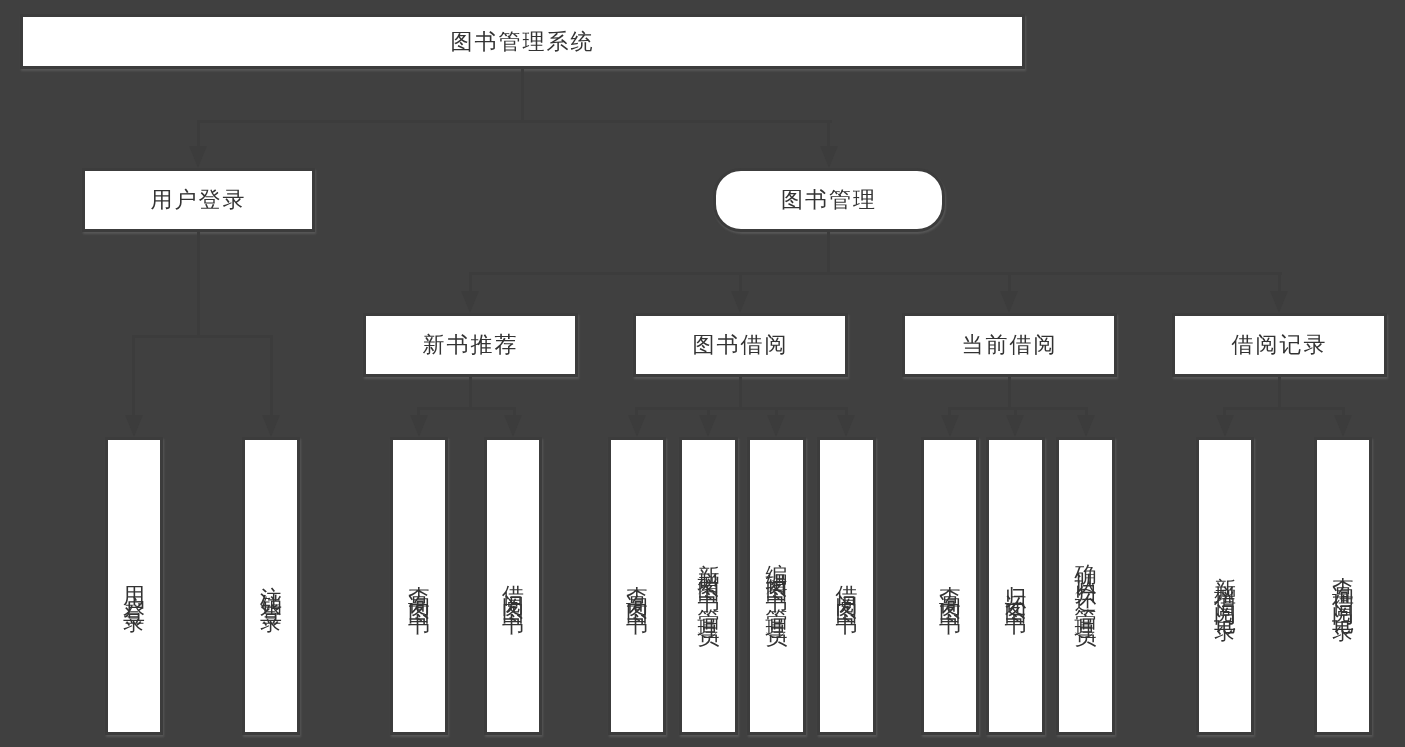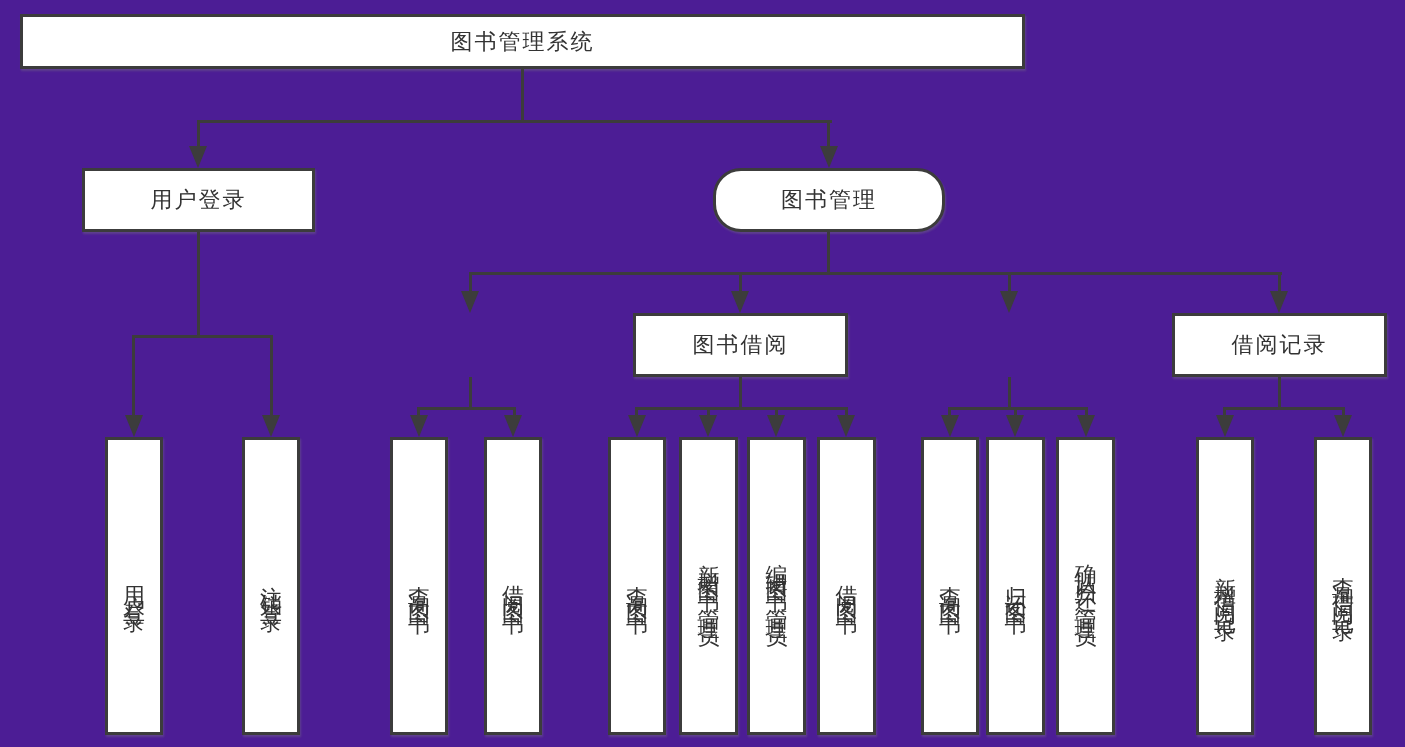--- a/index.html
+++ b/index.html
@@ -1,20 +1,20 @@
 <!DOCTYPE html>
 <html><head>
 <meta charset="utf-8">
 <style>
   html, body { margin:0; padding:0; background:#ffffff; }
   .canvas {
     position: relative;
     width: 1405px;
     height: 747px;
-    background: #4c1d95;
+    background: #404040;
     font-family: "Liberation Sans", "DejaVu Sans", sans-serif;
     overflow: hidden;
   }
   .box {
     position: absolute;
     box-sizing: border-box;
     border: 3px solid #3c3c3c;
     background: #ffffff;
     display: flex;
     align-items: center;
@@ -87,21 +87,23 @@
   <div class="hline" style="left:469px; top:272px; width:813px;"></div>
   <div class="vline" style="left:469px; top:272px; height:25px;"></div>
   <div class="arrow" style="left:461px; top:291px;"></div>
   <div class="vline" style="left:739px; top:272px; height:25px;"></div>
   <div class="arrow" style="left:731px; top:291px;"></div>
   <div class="vline" style="left:1008px; top:272px; height:25px;"></div>
   <div class="arrow" style="left:1000px; top:291px;"></div>
   <div class="vline" style="left:1278px; top:272px; height:25px;"></div>
   <div class="arrow" style="left:1270px; top:291px;"></div>
 
+  <div class="box" style="left:363px; top:313px; width:215px; height:64px;">新书推荐</div>
   <div class="box" style="left:633px; top:313px; width:215px; height:64px;">图书借阅</div>
+  <div class="box" style="left:902px; top:313px; width:215px; height:64px;">当前借阅</div>
   <div class="box" style="left:1172px; top:313px; width:215px; height:64px;">借阅记录</div>
 
   <div class="vline" style="left:469px; top:377px; height:33px;"></div>
   <div class="hline" style="left:417px; top:407px; width:99px;"></div>
   <div class="vline" style="left:417px; top:407px; height:14px;"></div>
   <div class="arrow" style="left:410px; top:415px;"></div>
   <div class="vline" style="left:513px; top:407px; height:14px;"></div>
   <div class="arrow" style="left:504px; top:415px;"></div>
 
   <div class="vline" style="left:739px; top:377px; height:33px;"></div>

